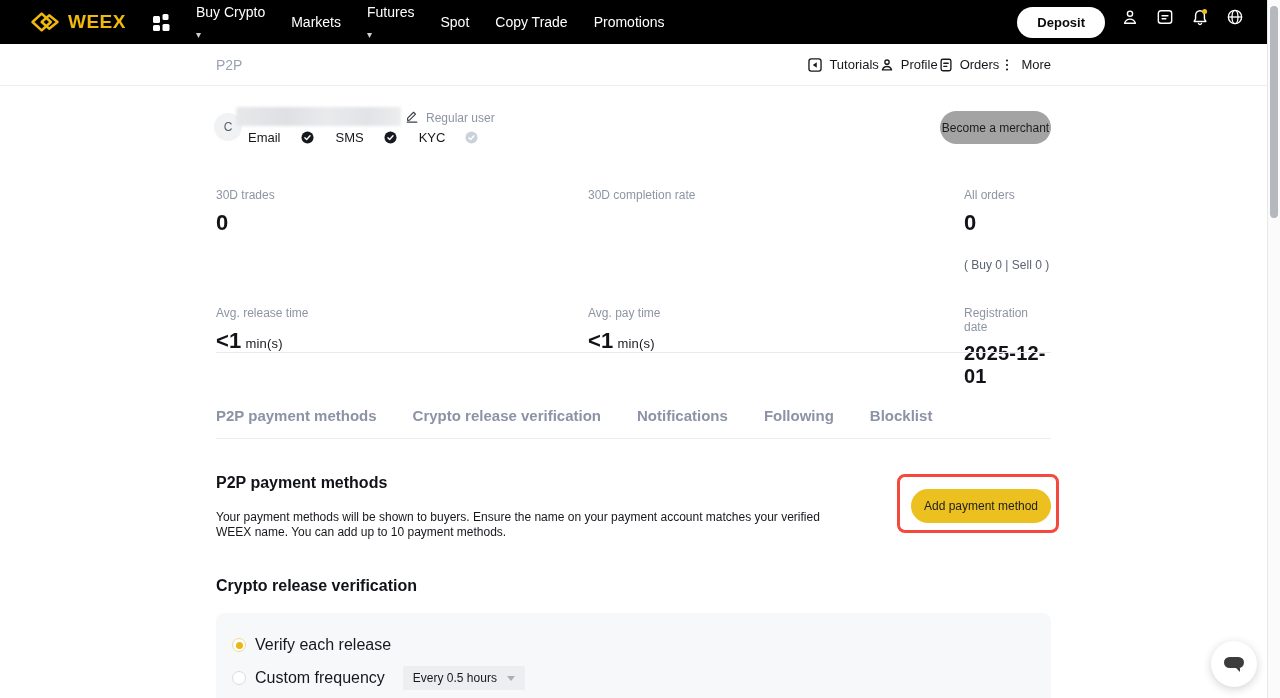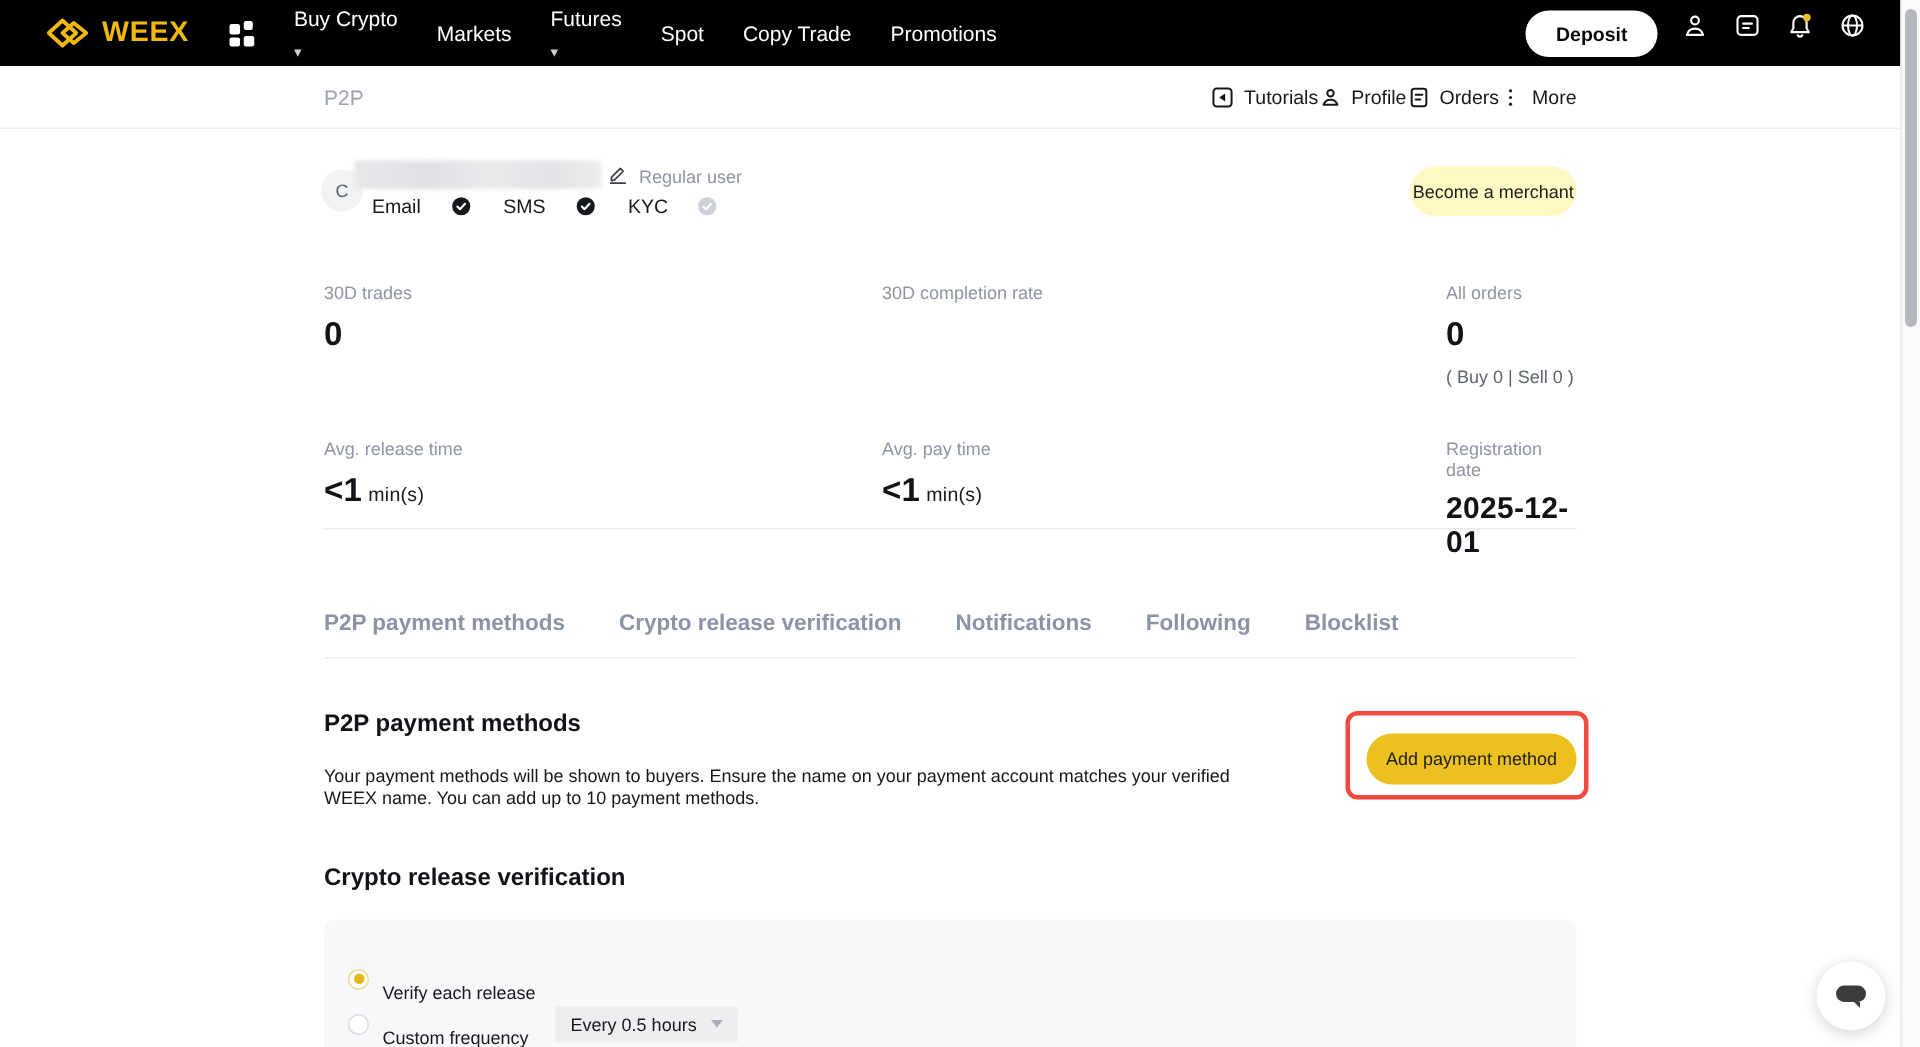--- a/index.html
+++ b/index.html
@@ -34,29 +34,29 @@
     background:#f1f2f4; color:#5a5f6b; font-size:12px; display:flex; align-items:center; justify-content:center; }
   .name-blur { position:absolute; left:236px; top:107px; width:165px; height:19px; border-radius:2px;
     background:linear-gradient(90deg,#e7e8ea 0%,#dfe0e3 30%,#e9eaec 55%,#e2e3e6 80%,#eceded 100%);
     filter:blur(1.5px); }
   .edit-pencil { position:absolute; left:405px; top:109px; width:14px; height:14px; cursor:pointer; }
   .user-badge { position:absolute; left:426px; top:111px; font-size:12px; color:#8d95a3; }
   .verify-row { position:absolute; left:248px; top:130px; display:flex; align-items:center; gap:22px; }
   .verify-item { display:flex; align-items:center; gap:20px; font-size:13px; color:#16181d; }
   .vcheck { width:13px; height:13px; display:block; }
   .merchant-btn { position:absolute; left:940px; top:111px; width:111px; height:33px; border:none;
-    border-radius:17px; background:#fef9c3; color:#1d1d1d; font-size:12px; cursor:pointer; font-family:inherit; }
+    border-radius:17px; background:#a3a3a3; color:#1d1d1d; font-size:12px; cursor:pointer; font-family:inherit; }
 
   
   .stats { position:absolute; left:216px; top:188px; width:835px; display:grid;
     grid-template-columns:372px 376px 1fr; row-gap:34px; }
   .stat-label { font-size:12px; color:#8d95a3; margin-bottom:8px; }
   .stat-value { font-size:22px; font-weight:bold; color:#111318; letter-spacing:.2px; }
   .stat-unit { font-size:13px; font-weight:normal; color:#16181d; margin-left:4px; }
-  .stat-sub { font-size:12px; color:#5b6271; margin-top:8px; }
+  .stat-sub { font-size:12px; color:#5b6271; margin-top:22px; }
 
   .divider1 { position:absolute; left:216px; top:352px; width:835px; height:1px; background:#e8eaed; }
 
   
   .tabs { position:absolute; left:216px; top:407px; display:flex; gap:36px; }
   .tab { font-size:15px; font-weight:bold; color:#8b93a5; cursor:pointer; white-space:nowrap; }
   .divider2 { position:absolute; left:216px; top:438px; width:835px; height:1px; background:#ebedf0; }
 
   
   .pm-title { position:absolute; left:216px; top:474px; font-size:16px; font-weight:bold; color:#111318; }
@@ -69,21 +69,21 @@
   
   .crv-title { position:absolute; left:216px; top:577px; font-size:16px; font-weight:bold; color:#111318; }
   .crv-panel { position:absolute; left:216px; top:613px; width:835px; height:120px;
     background:#f7f8f9; border-radius:8px; }
   .radio-row { position:absolute; display:flex; align-items:center; gap:9px; cursor:pointer; }
   .radio { width:14px; height:14px; border-radius:50%; background:#fff; flex:0 0 auto; }
   .radio.on { border:1px solid #f0d98f; position:relative; }
   .radio.on::after { content:""; position:absolute; left:2.5px; top:2.5px; width:7px; height:7px;
     border-radius:50%; background:#E9B715; }
   .radio.off { border:1px solid #d8dce3; }
-  .radio-label { font-size:12px; color:#16181d;margin-top:19px; }
+  .radio-label { font-size:16px; color:#16181d; }
   .freq-chip { display:flex; align-items:center; gap:10px; background:#eceef0; border-radius:2px;
     height:24px; padding:0 10px; margin-left:9px; cursor:pointer; }
   .freq-chip span { font-size:12px; color:#16181d; }
   .chip-arrow { width:0; height:0; border-left:4px solid transparent; border-right:4px solid transparent;
     border-top:5px solid #a9aeb8; }
 
   
   .chat-fab { position:absolute; left:1211px; top:641px; width:46px; height:46px; border-radius:50%;
     background:#fff; border:none; box-shadow:0 2px 10px rgba(0,0,0,.18); cursor:pointer;
     display:flex; align-items:center; justify-content:center; }

